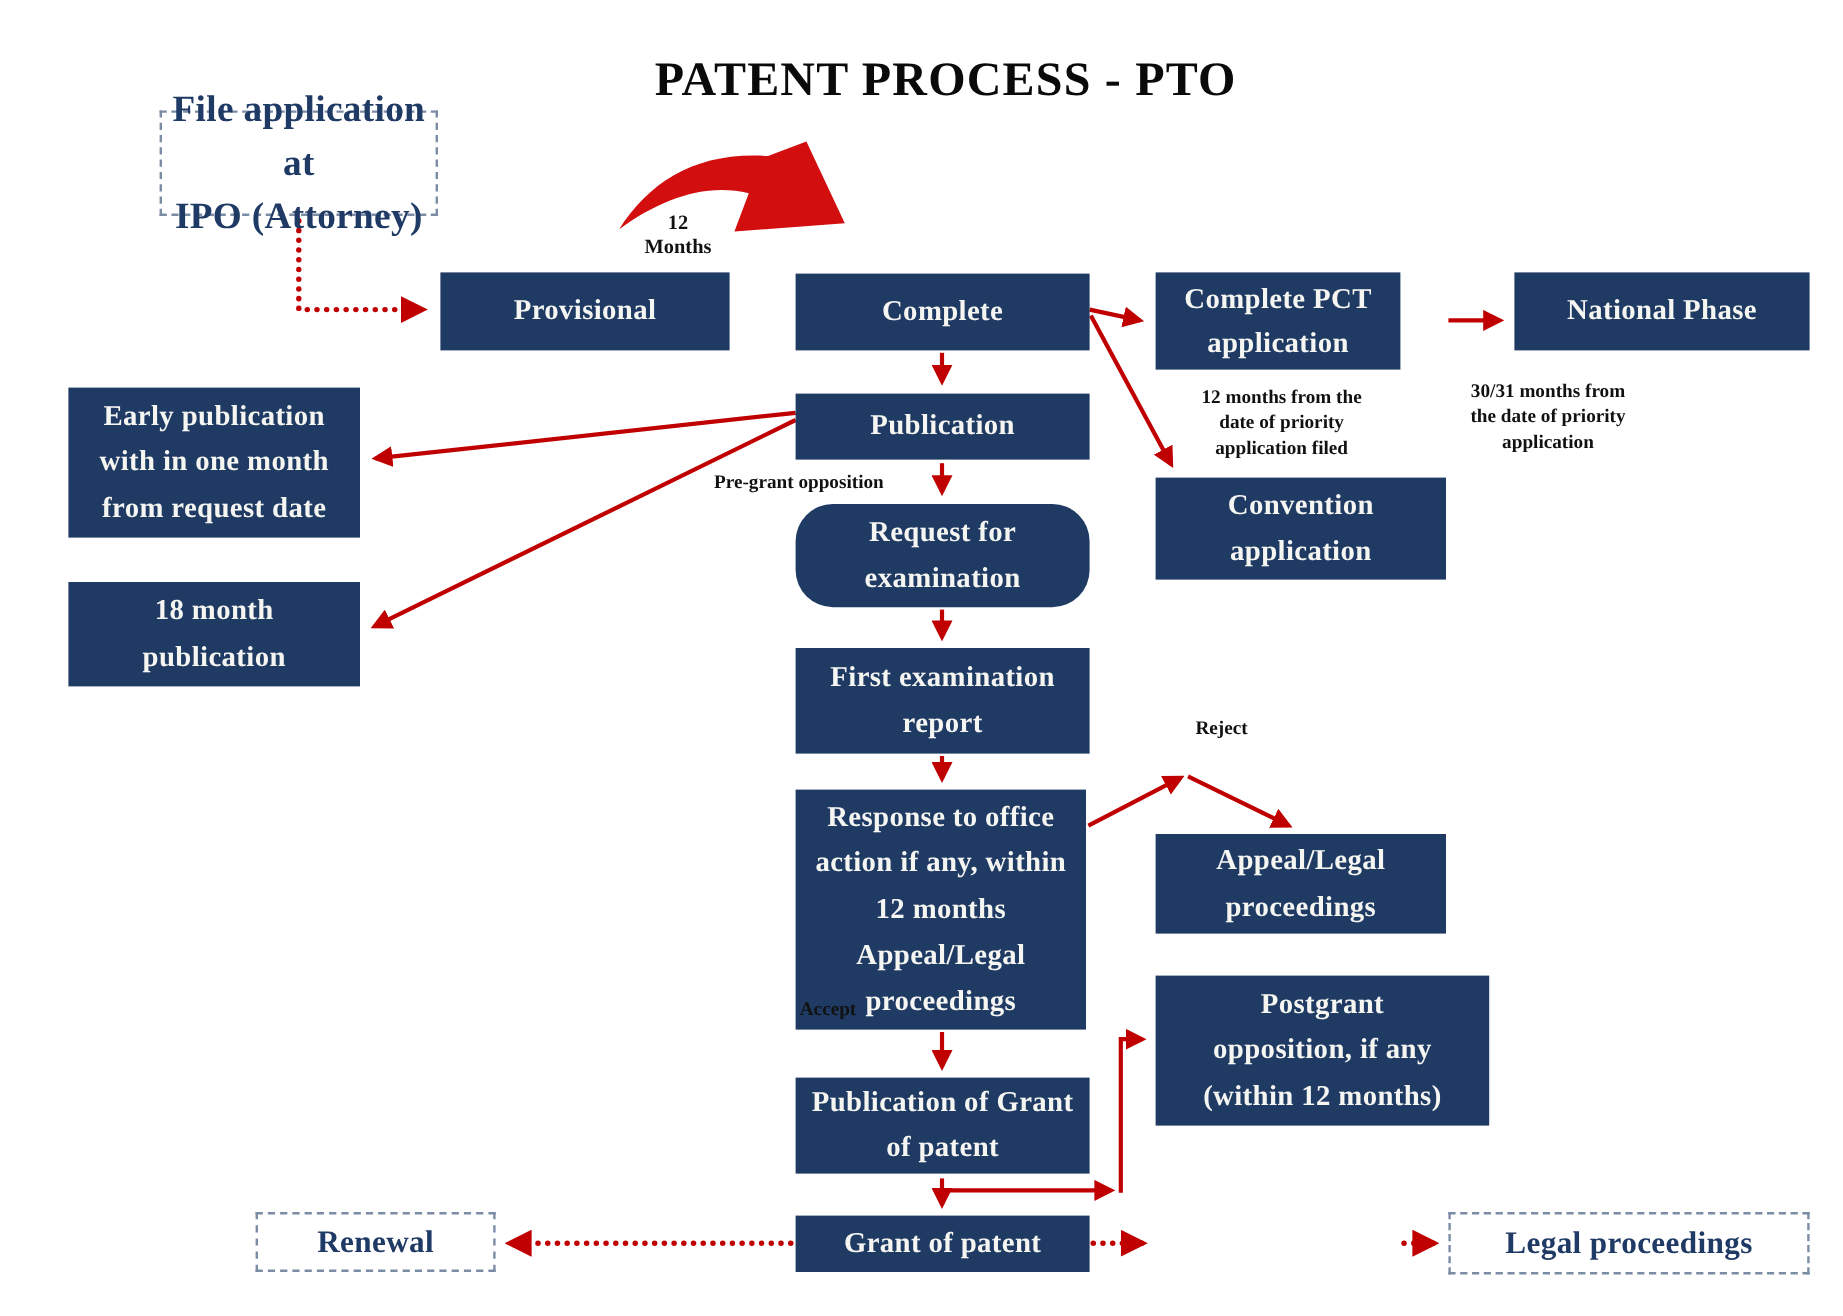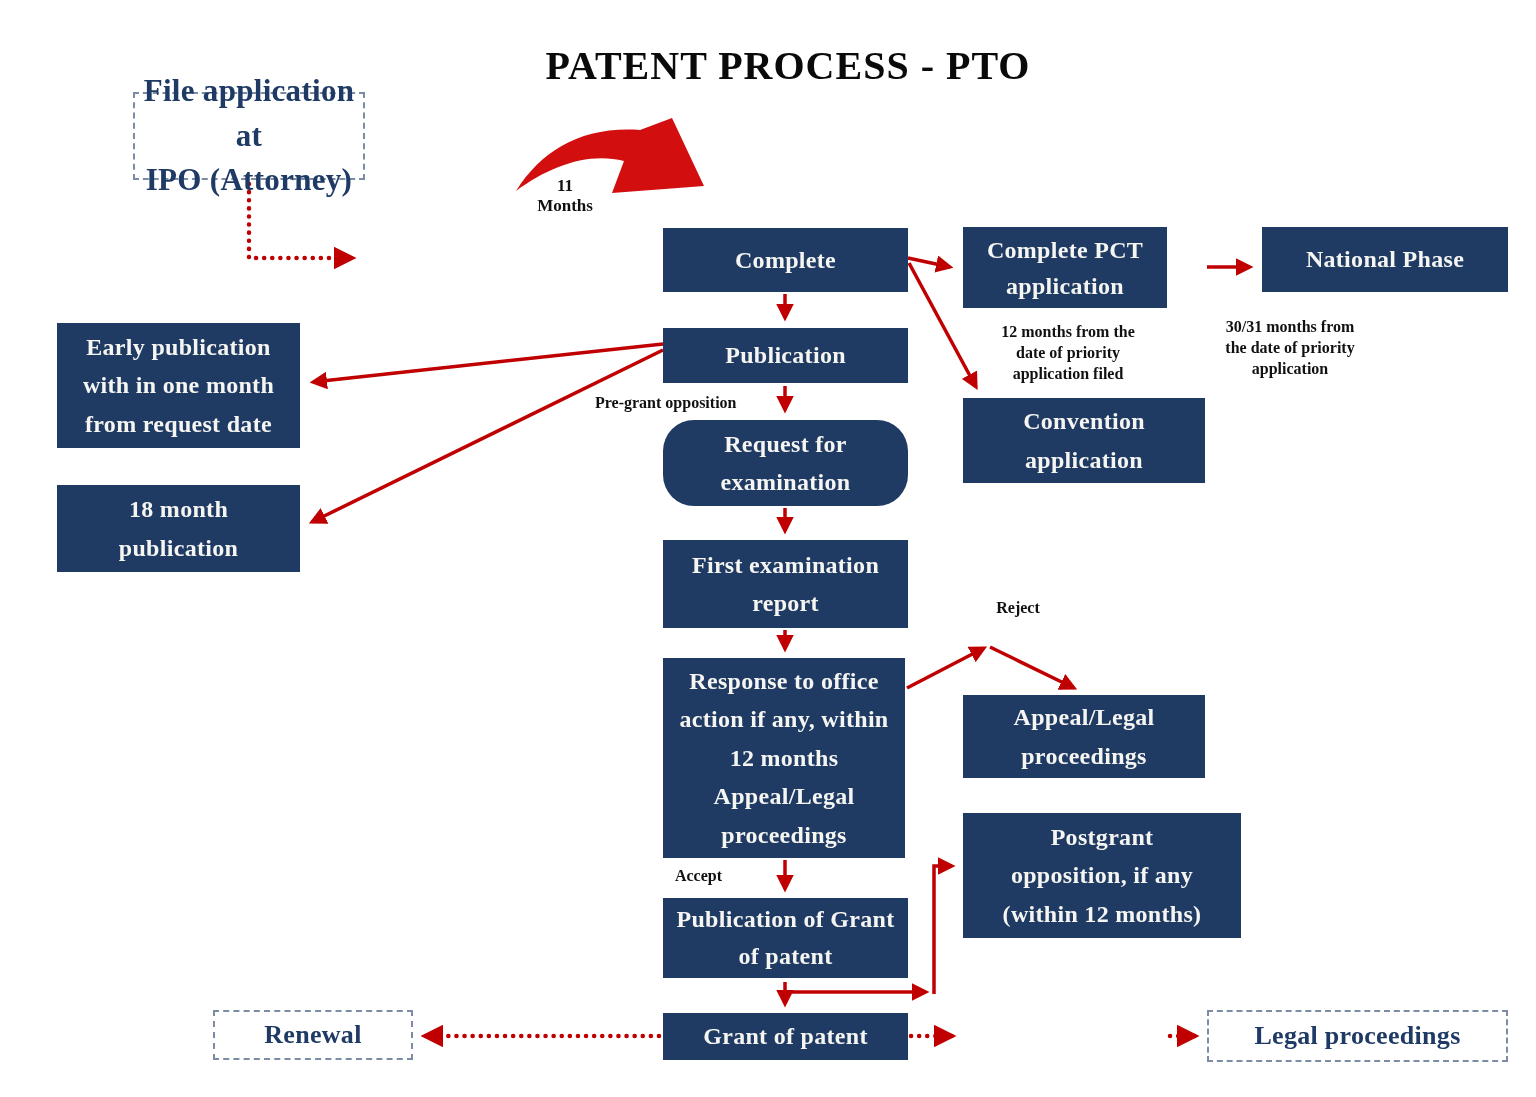--- a/index.html
+++ b/index.html
@@ -66,20 +66,21 @@
     <path class="a" d="M663,350 L312,522" marker-end="url(#arr)"></path>
     <path class="a" d="M907,688 L984,648" marker-end="url(#arr)"></path>
     <path class="a" d="M990,647 L1074,688" marker-end="url(#arr)"></path>
     <path class="a" d="M785,992 L926,992" marker-end="url(#arr)"></path>
     <path class="a" d="M934,994 L934,866 L952,866" marker-end="url(#arr)"></path>
   </svg>
 
   <div class="node dashed" style="left:133px;top:92px;width:232px;height:88px;font-size:31px;">File application at
 IPO (Attorney)</div>
 
+  <div class="node" style="left:367px;top:227px;width:241px;height:65px;">Provisional</div>
 
   <div class="node" style="left:663px;top:228px;width:245px;height:64px;">Complete</div>
 
   <div class="node" style="left:963px;top:227px;width:204px;height:81px;line-height:1.5;">Complete PCT
 application</div>
 
   <div class="node" style="left:1262px;top:227px;width:246px;height:65px;">National Phase</div>
 
   <div class="node" style="left:663px;top:328px;width:245px;height:55px;">Publication</div>
 
@@ -115,30 +116,30 @@
   <div class="node" style="left:663px;top:898px;width:245px;height:80px;line-height:1.55;">Publication of Grant
 of patent</div>
 
   <div class="node" style="left:663px;top:1013px;width:245px;height:47px;">Grant of patent</div>
 
   <div class="node dashed" style="left:213px;top:1010px;width:200px;height:50px;font-size:26px;">Renewal</div>
 
 
   <div class="node dashed" style="left:1207px;top:1010px;width:301px;height:52px;font-size:26px;">Legal proceedings</div>
 
-  <div class="note" style="left:520px;top:176px;width:90px;font-size:17px;line-height:1.15;">11
+  <div class="note" style="left:520px;top:176px;width:90px;font-size:17px;line-height:1.15;">12
 Months</div>
 
   <div class="note" style="left:963px;top:322px;width:210px;">12 months from the
 date of priority
 application filed</div>
 
   <div class="note" style="left:1190px;top:317px;width:200px;">30/31 months from
 the date of priority
 application</div>
 
   <div class="note" style="left:595px;top:393px;width:180px;text-align:left;">Pre-grant opposition</div>
 
   <div class="note" style="left:983px;top:598px;width:70px;">Reject</div>
 
-  <div class="note" style="left:658px;top:866px;width:64px;text-align:right;">Accept</div>
+  <div class="note" style="left:658px;top:832px;width:64px;">Accept</div>
 
 </div>
 
 </body></html>

